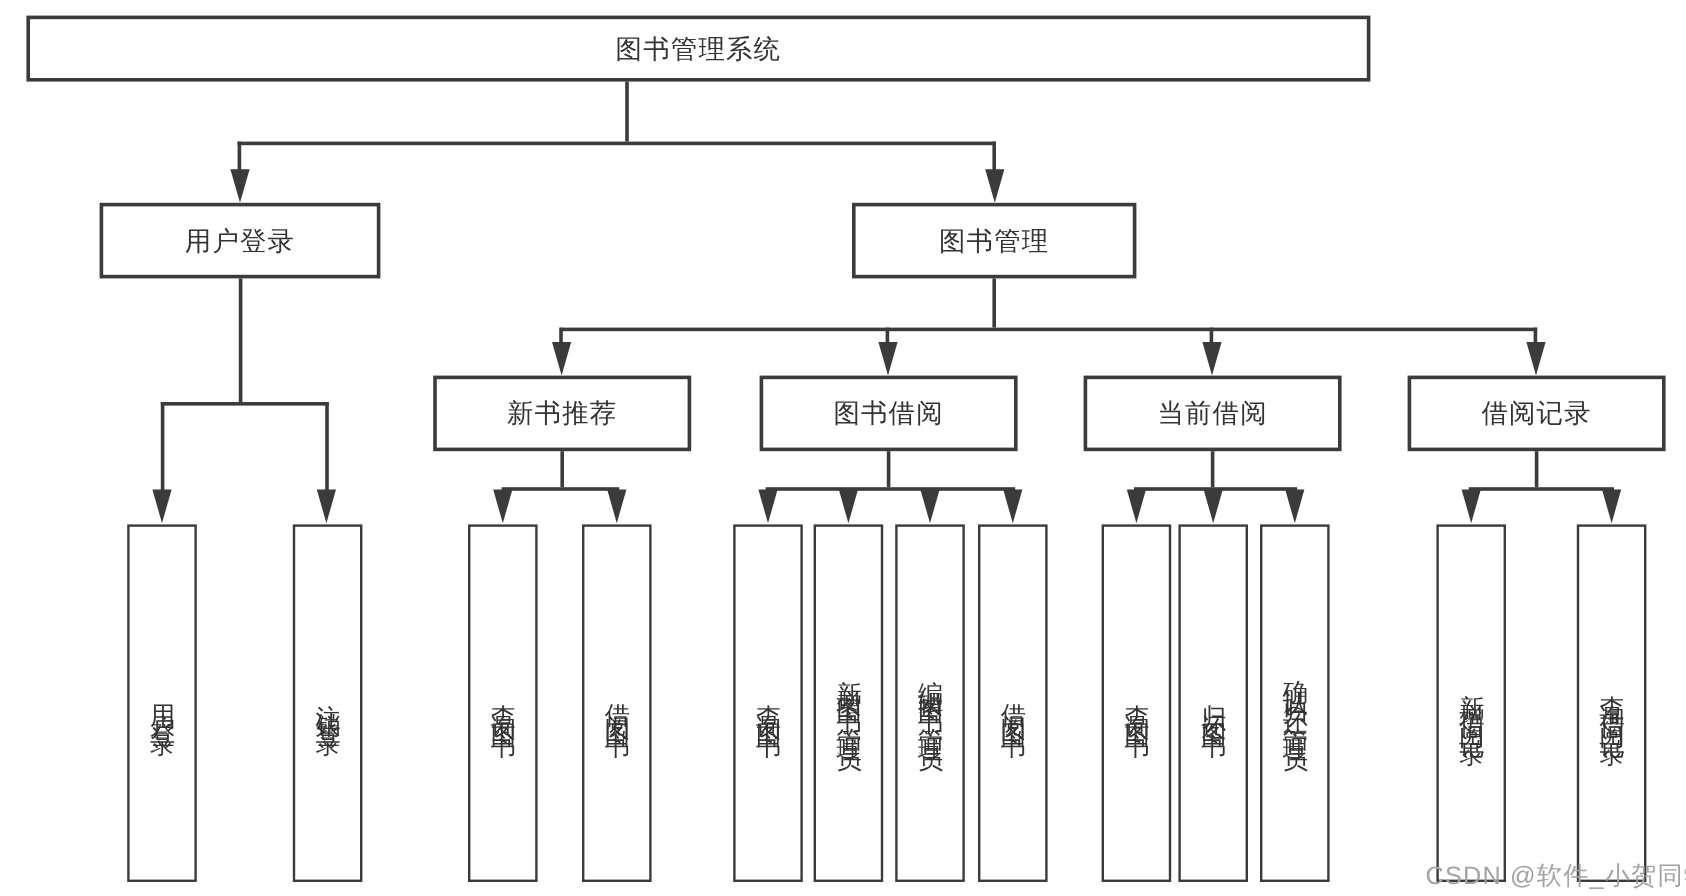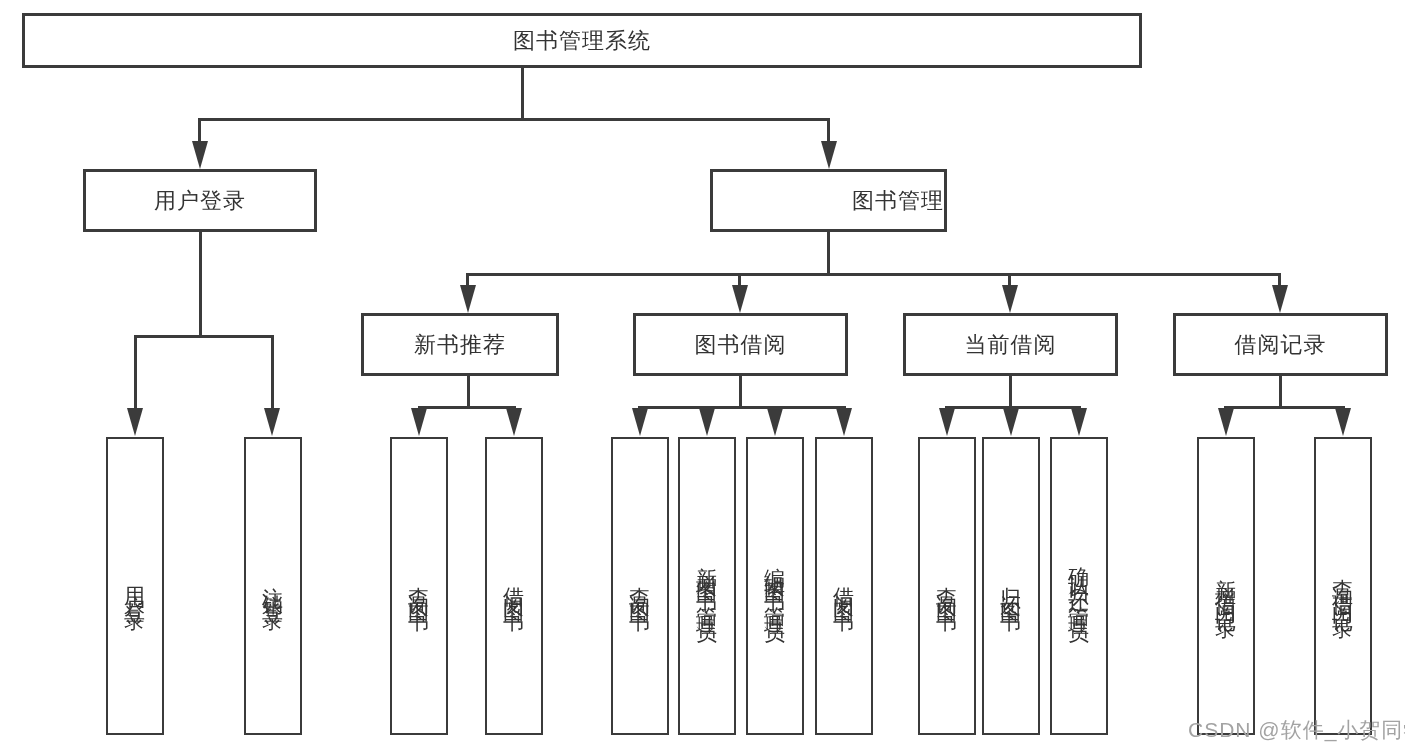--- a/index.html
+++ b/index.html
@@ -69,21 +69,21 @@
   <div class="vline" style="left:521px;top:68px;height:50px;"></div>
   <div class="hline" style="left:198px;top:118px;width:632px;"></div>
   <div class="vline" style="left:198px;top:118px;height:25px;"></div>
   <div class="vline" style="left:827px;top:118px;height:25px;"></div>
   <div class="arrow" style="left:192px;top:141px;"></div>
   <div class="arrow" style="left:821px;top:141px;"></div>
 
   <div class="node" style="left:83px;top:169px;width:234px;height:63px;">
     <span>用户登录</span>
   </div>
-  <div class="node" style="left:710px;top:169px;width:237px;height:63px;justify-content:flex-end;">
+  <div class="node" style="left:710px;top:169px;width:237px;height:63px;">
     <span>图书管理</span>
   </div>
 
   <div class="vline" style="left:199px;top:232px;height:103px;"></div>
   <div class="hline" style="left:134px;top:335px;width:140px;"></div>
   <div class="vline" style="left:134px;top:335px;height:74px;"></div>
   <div class="vline" style="left:271px;top:335px;height:74px;"></div>
   <div class="arrow" style="left:127px;top:408px;"></div>
   <div class="arrow" style="left:264px;top:408px;"></div>
 
@@ -91,21 +91,21 @@
   <div class="hline" style="left:467px;top:273px;width:814px;"></div>
   <div class="vline" style="left:466px;top:273px;height:13px;"></div>
   <div class="vline" style="left:738px;top:273px;height:13px;"></div>
   <div class="vline" style="left:1008px;top:273px;height:13px;"></div>
   <div class="vline" style="left:1278px;top:273px;height:13px;"></div>
   <div class="arrow" style="left:460px;top:285px;"></div>
   <div class="arrow" style="left:732px;top:285px;"></div>
   <div class="arrow" style="left:1002px;top:285px;"></div>
   <div class="arrow" style="left:1272px;top:285px;"></div>
 
-  <div class="node" style="left:361px;top:313px;width:198px;height:63px;">
+  <div class="node" style="left:361px;top:313px;width:215px;height:63px;">
     <span>新书推荐</span>
   </div>
   <div class="node" style="left:633px;top:313px;width:215px;height:63px;">
     <span>图书借阅</span>
   </div>
   <div class="node" style="left:903px;top:313px;width:215px;height:63px;">
     <span>当前借阅</span>
   </div>
   <div class="node" style="left:1173px;top:313px;width:215px;height:63px;">
     <span>借阅记录</span>

